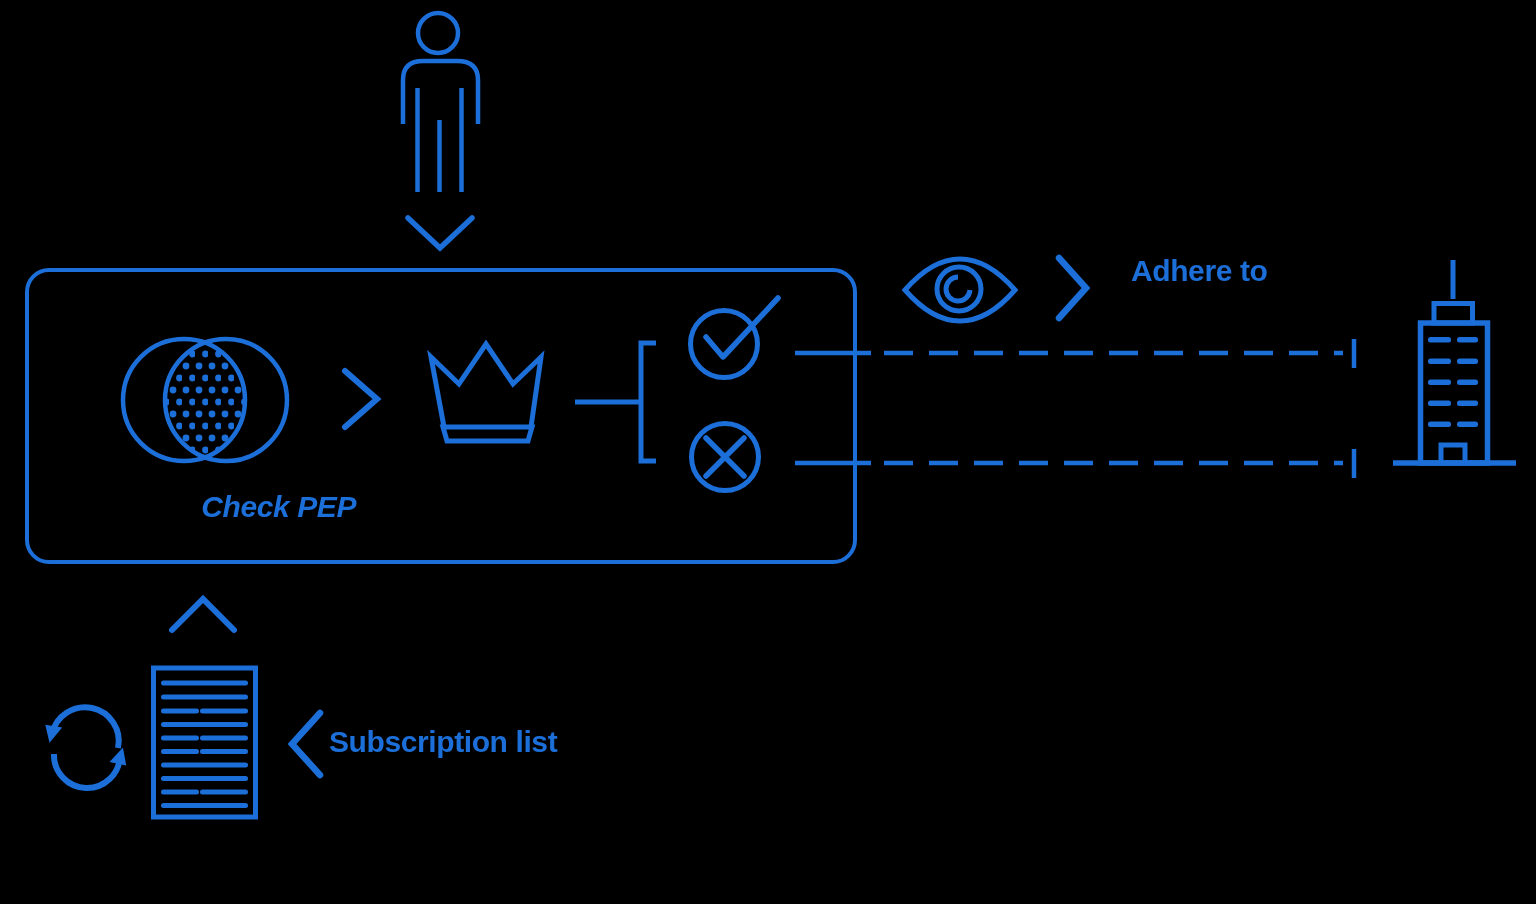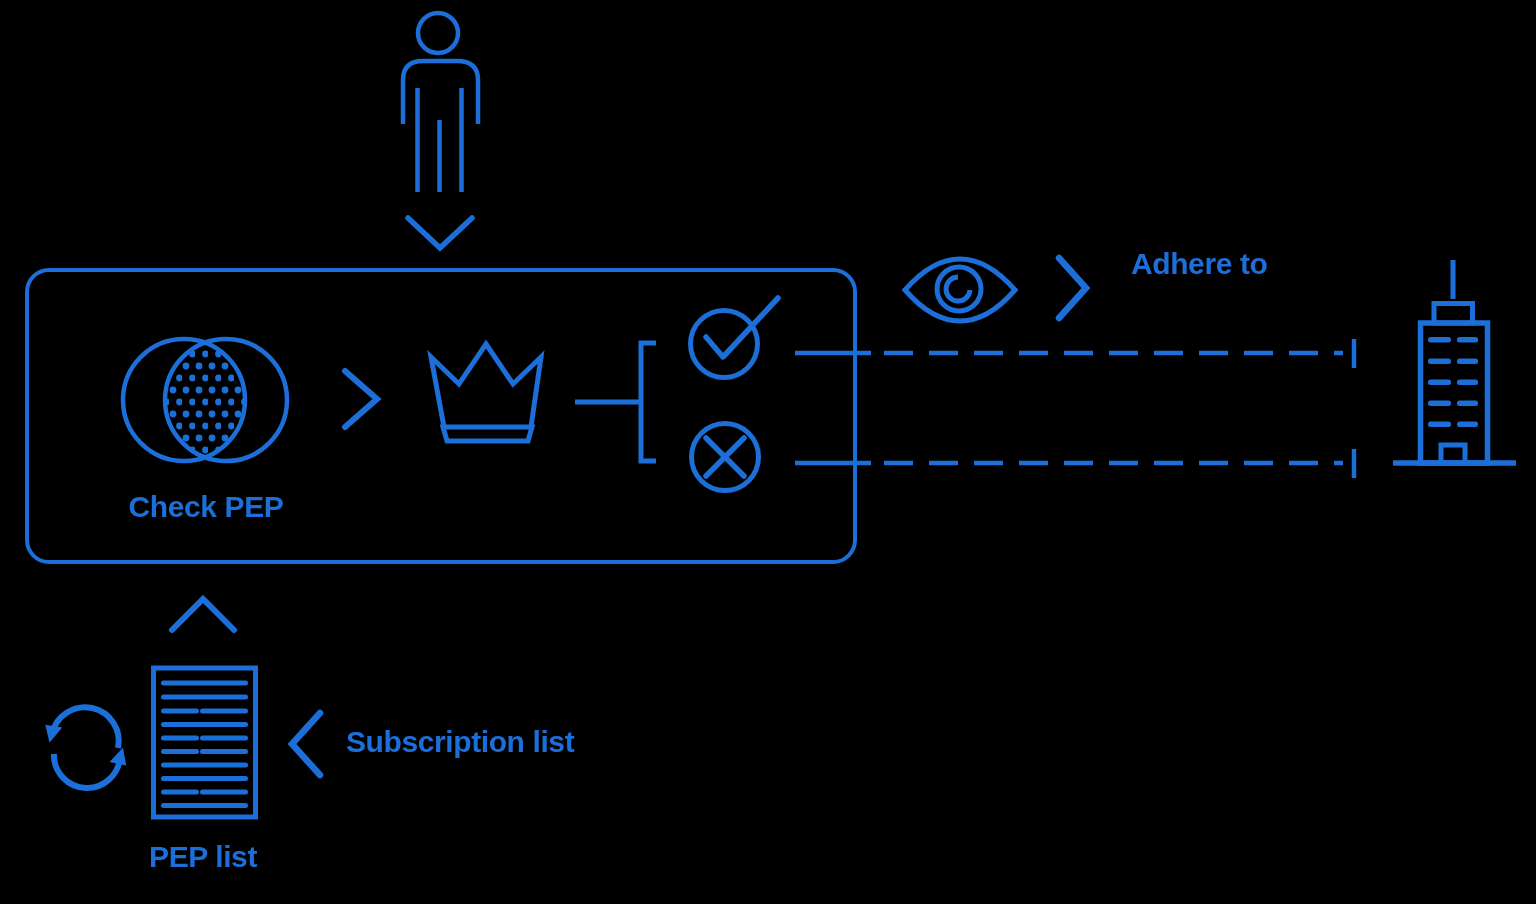--- a/index.html
+++ b/index.html
@@ -12,21 +12,21 @@
   }
   .art { position:absolute; left:0; top:0; color:var(--accent); }
   .art path, .art circle, .art rect, .art line, .art polyline {
     vector-effect:none;
   }
   .label {
     position:absolute; color:var(--accent);
     font-weight:700; font-size:30px; line-height:34px;
     letter-spacing:-0.4px; white-space:nowrap;
   }
-  .label.center { text-align:center; white-space:nowrap; }
+  .label.center { text-align:right; white-space:nowrap;font-style:italic; }
   .fillme { fill:var(--accent); }
 </style>
 </head>
 <body>
 
 <div class="canvas">
 
   <svg class="art" width="1536" height="904" viewBox="0 0 1536 904" fill="none" stroke="currentColor">
 
     <defs>
@@ -150,21 +150,20 @@
     </g>
 
     <g stroke-width="6.5" stroke-linecap="round">
       <path d="M320,713 L292,744 L320,775"></path>
     </g>
   </svg>
 
   <div class="label center" style="left:56px; top:490px; width:300px;">Check PEP</div>
 
 
-  <div class="label" style="left:1131px; top:242px; line-height:43px;">
+  <div class="label" style="left:1131px; top:249px; line-height:43px;">
     <span style="display:block;">Adhere to</span>
   </div>
 
-  <div class="label" style="left:346px; top:725px;">Subscription list</div>
+  <div class="label" style="left:329px; top:725px;">Subscription list</div>
 
-  <div class="label center" style="left:53px; top:840px; width:300px;">PEP list</div>
 
 </div>
 
 </body></html>

